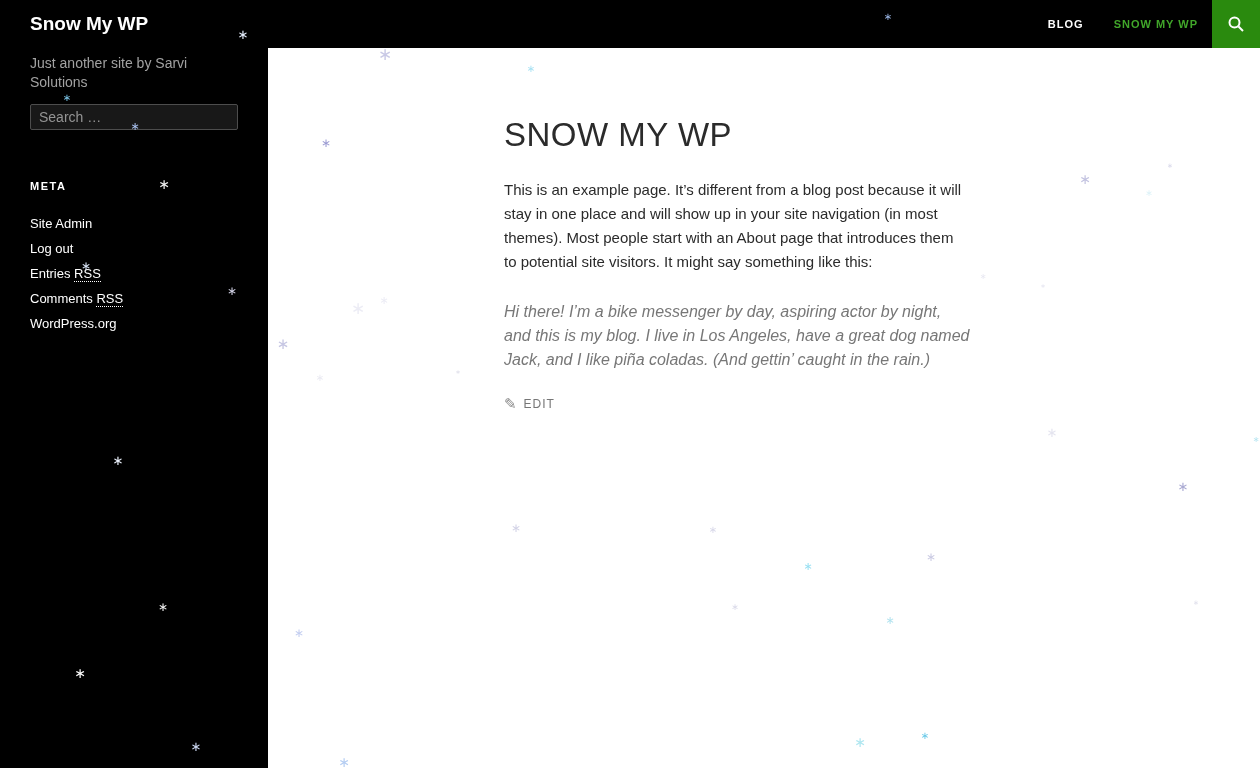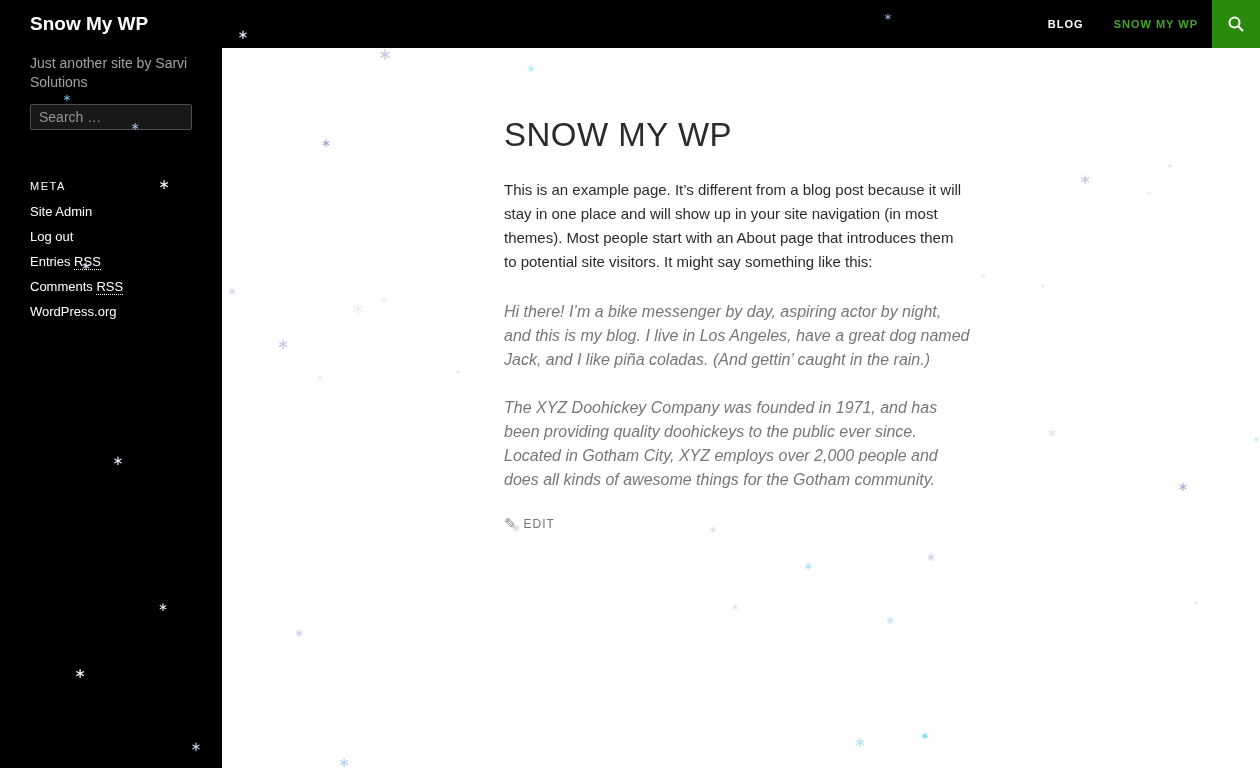--- a/index.html
+++ b/index.html
@@ -8,27 +8,27 @@
     background:#ffffff;font-family:"Liberation Sans",sans-serif;
   }
   
   .topbar{position:absolute;top:0;left:0;width:1260px;height:48px;background:#000;z-index:2;}
   .site-title{position:absolute;left:30px;top:0;line-height:48px;color:#fff;font-size:19px;font-weight:bold;text-decoration:none;}
   .topnav{position:absolute;right:62px;top:0;height:48px;display:flex;align-items:center;gap:30px;}
   .topnav a{color:#fff;font-size:11px;font-weight:bold;letter-spacing:1px;text-transform:uppercase;text-decoration:none;}
   .search-btn{position:absolute;right:0;top:0;width:48px;height:48px;border:none;cursor:pointer;
     display:flex;align-items:center;justify-content:center;background:#2a8a0e;padding:0;}
   
-  .sidebar{position:absolute;top:48px;left:0;width:222px;height:720px;background:#000;z-index:1;
+  .sidebar{position:absolute;top:48px;left:0;width:268px;height:720px;background:#000;z-index:1;
     box-sizing:border-box;padding:2px 30px 0;}
   .tagline{color:#a2a2a2;font-size:14px;line-height:19px;margin:4px 0 12px;}
   .search-input{width:100%;box-sizing:border-box;height:26px;background:#181818;border:1px solid #4d4d4d;
     border-radius:2px;color:#ccc;font-size:14px;padding:2px 8px;font-family:inherit;outline:none;}
   .search-input::placeholder{color:#949494;}
-  .meta-heading{color:#fff;font-size:11px;font-weight:normal;letter-spacing:1.5px;text-transform:uppercase;margin:50px 0 12px;}
+  .meta-heading{color:#fff;font-size:11px;font-weight:bold;letter-spacing:1.5px;text-transform:uppercase;margin:50px 0 24px;}
   .meta-list{list-style:none;margin:0;padding:0;}
   .meta-list li{margin-bottom:11px;line-height:13px;}
   .meta-list a{color:#fff;font-size:13px;text-decoration:none;}
   .abbr{border-bottom:1px dotted #fff;margin-top:48px;}
   
   .content-article{position:absolute;left:504px;top:48px;width:500px;z-index:1;color:#2b2b2b;}
   .entry-title{margin:70px 0 0;font-size:33px;line-height:34px;font-weight:300;letter-spacing:0.5px;
     color:#2b2b2b;text-transform:uppercase;}
   .body-p{font-size:15px;line-height:24px;margin:26px 0 0;white-space:pre-line;}
   .entry-quote{font-size:16px;font-style:italic;color:#777;line-height:24px;margin:26px 0 0;white-space:pre-line;}
@@ -86,24 +86,20 @@
 
 <article class="content-article">
   <h1 class="entry-title">SNOW MY WP</h1>
   <p class="body-p">This is an example page. It’s different from a blog post because it will
 stay in one place and will show up in your site navigation (in most
 themes). Most people start with an About page that introduces them
 to potential site visitors. It might say something like this:</p>
   <blockquote class="entry-quote">Hi there! I’m a bike messenger by day, aspiring actor by night,
 and this is my blog. I live in Los Angeles, have a great dog named
 Jack, and I like piña coladas. (And gettin’ caught in the rain.)</blockquote>
-  <blockquote class="entry-quote q2">The XYZ Doohickey Company was founded in 1971, and has
-been providing quality doohickeys to the public ever since.
-Located in Gotham City, XYZ employs over 2,000 people and
-does all kinds of awesome things for the Gotham community.</blockquote>
   <a href="#" class="edit-link">
     <span class="pencil-icon">✎</span>
     <span>EDIT</span>
   </a>
 </article>
 
 <div id="flakes">
     <span class="flake" style="left: 243px; top: 34px; font-size: 13px; color: rgb(232, 240, 255);">∗</span>
     <span class="flake" style="left: 888px; top: 17px; font-size: 10px; color: rgb(156, 184, 232);">∗</span>
     <span class="flake" style="left: 67px; top: 98px; font-size: 10px; color: rgb(124, 198, 234);">∗</span>

